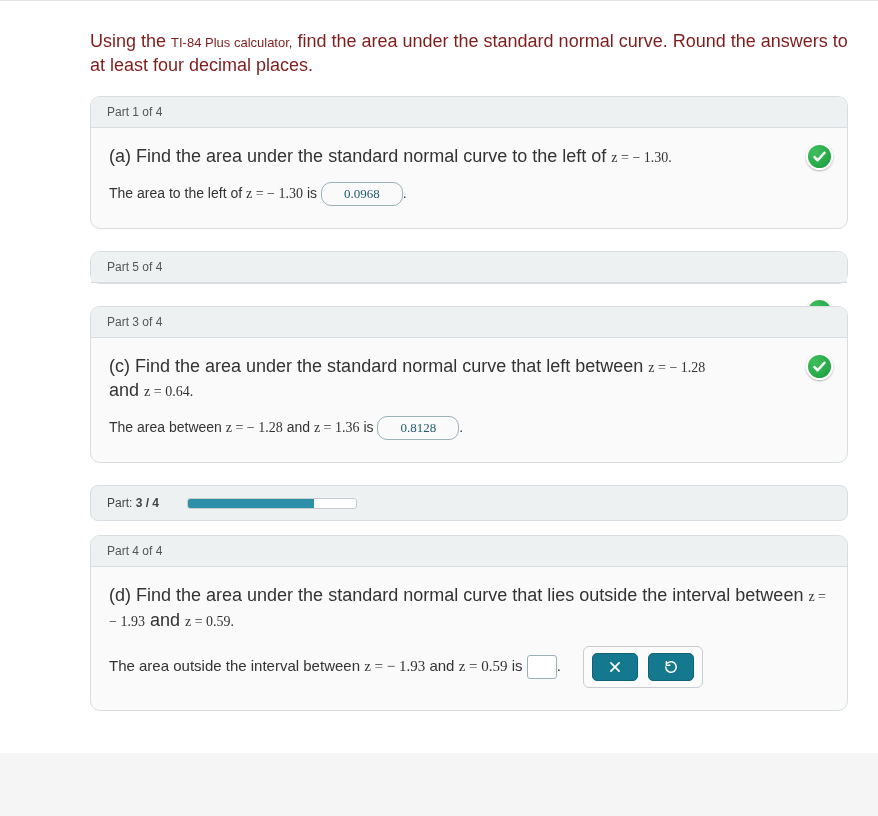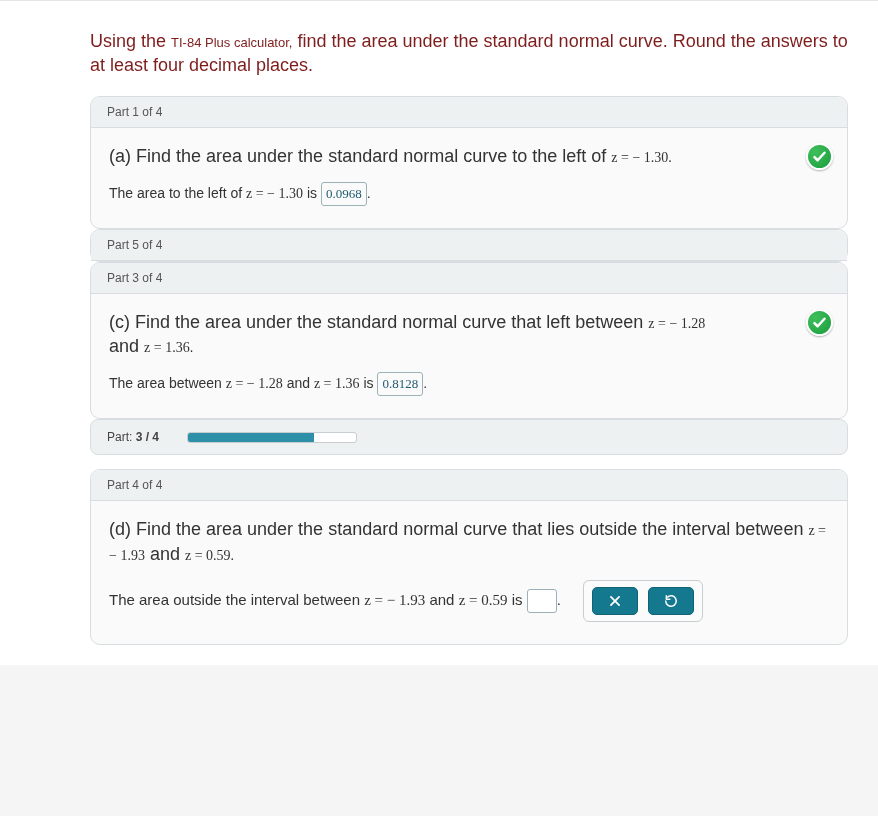--- a/index.html
+++ b/index.html
@@ -19,20 +19,21 @@
     font-size: 18px;
     color: #7f1d1d;
     padding: 28px 0 18px 0;
     line-height: 1.35;
   }
   .intro .small { font-size: 13px; }
   .card {
     background: #fafafa;
     border: 1px solid #d7dde0;
     border-radius: 10px;
+    margin-bottom: 22px;
     overflow: visible;
     position: relative;
   }
   .card-head {
     background: #eef1f2;
     border-bottom: 1px solid #d7dde0;
     border-radius: 10px 10px 0 0;
     padding: 8px 16px;
     font-size: 12px;
     color: #555;
@@ -50,22 +51,22 @@
   }
   .q .mn { font-size: 14px; font-family: "Times New Roman", serif; }
   .ans {
     font-size: 14px;
     color: #333;
   }
   .ans .mn { font-family: "Times New Roman", serif; }
   .box {
     display: inline-block;
     border: 1px solid #9cb0b8;
-    border-radius: 3px;
-    padding: 3px 4px;
+    border-radius: 10px;
+    padding: 3px 22px;
     color: #1f5a6e;
     font-size: 13px;
     font-family: "Times New Roman", serif;
     vertical-align: baseline;
   }
   .check {
     position: absolute;
     right: 14px;
     top: 46px;
     width: 27px;
@@ -186,21 +187,21 @@
       <span>Part 3 of 4</span>
     </div>
     <div class="check">
       <svg viewBox="0 0 24 24" fill="none" stroke="#fff" stroke-width="4" stroke-linecap="round" stroke-linejoin="round">
           <polyline points="4 13 9 18 20 6"></polyline>
         </svg>
     </div>
     <div class="card-body">
       <div class="q">
         <span>(c) Find the area under the standard normal curve that left between </span><span class="mn">z = − 1.28</span><br>
-        <span>and </span><span class="mn">z = 1.36.</span>
+        <span>and </span><span class="mn">z = 0.64.</span>
       </div>
       <div class="ans">
         <span>The area between </span><span class="mn">z = − 1.28</span><span> and </span><span class="mn">z = 1.36</span><span> is </span>
         <span class="box">0.8128</span><span>.</span>
       </div>
     </div>
   </div>
 
   <div class="progress-card">
     <span><span>Part: </span><b>3 / 4</b></span>

